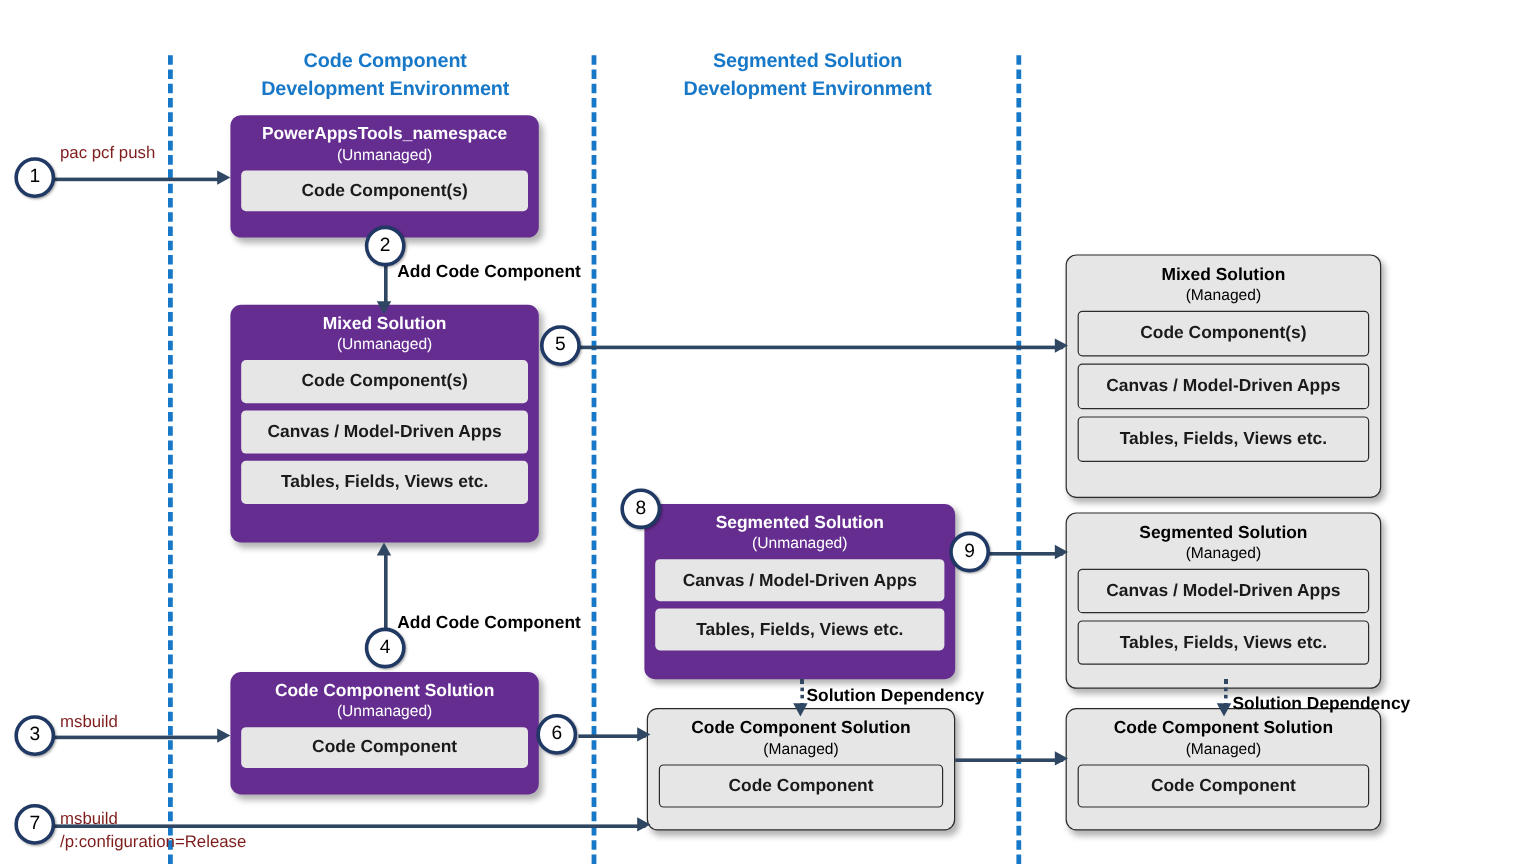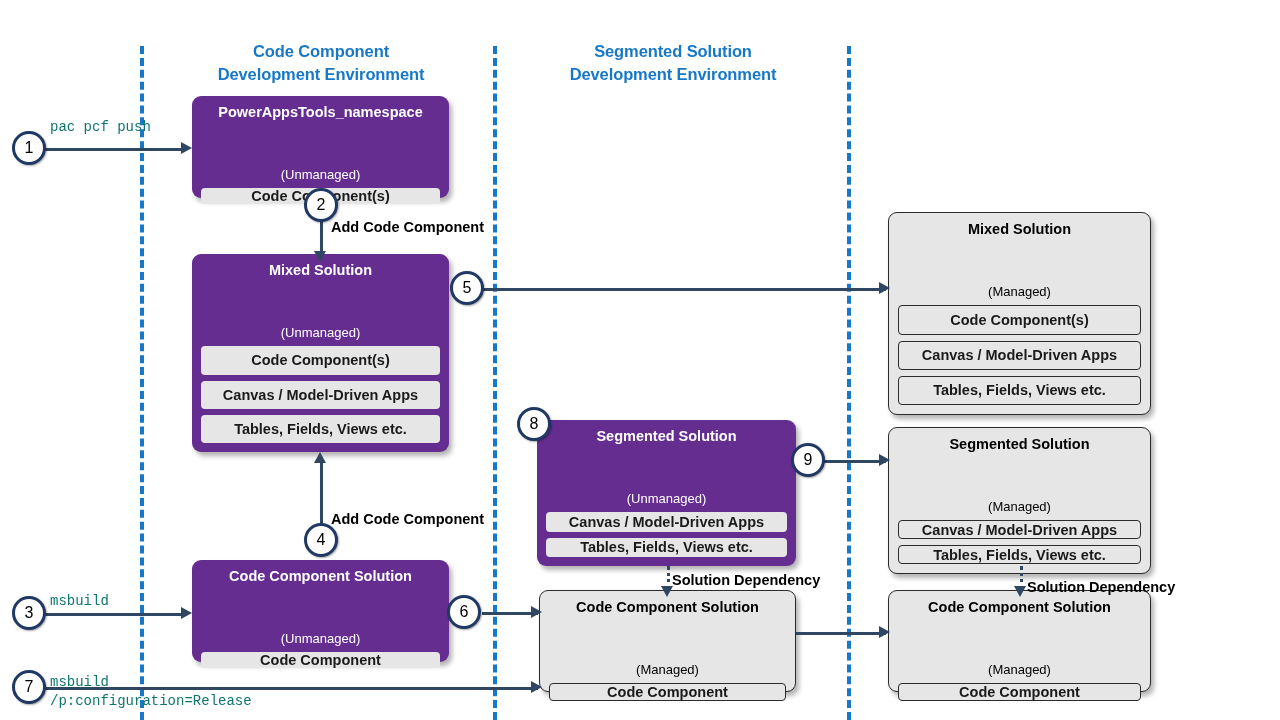--- a/index.html
+++ b/index.html
@@ -62,21 +62,20 @@
     font-size: 14.5px;
     font-weight: bold;
     line-height: 1.25;
     margin-bottom: 5px;
     white-space: nowrap;
   }
   .box-title .sub {
     display: block;
     font-size: 13px;
     font-weight: normal;
-    margin-top: 46px;
   }
   .box.managed .box-title { font-weight: bold; }
   .box.managed .box-title .sub { font-weight: normal; }
 
   .item {
     background: #E7E6E6;
     text-align: center;
     font-size: 14.5px;
     font-weight: bold;
     color: #1a1a1a;
@@ -152,23 +151,23 @@
   .dotline {
     position: absolute;
     width: 0;
     border-left: 3px dotted #2F4763;
     z-index: 5;
   }
 
   
   .cmd-label {
     position: absolute;
-    font-family: Liberation Mono, monospace;
+    font-family: Liberation Sans, sans-serif;
     font-size: 14px;
-    color: #0f766e;
+    color: #7f1d1d;
     white-space: pre;
     line-height: 1.35;
     z-index: 10;
   }
   .edge-label {
     position: absolute;
     font-size: 14.5px;
     font-weight: bold;
     color: #000000;
     white-space: nowrap;

